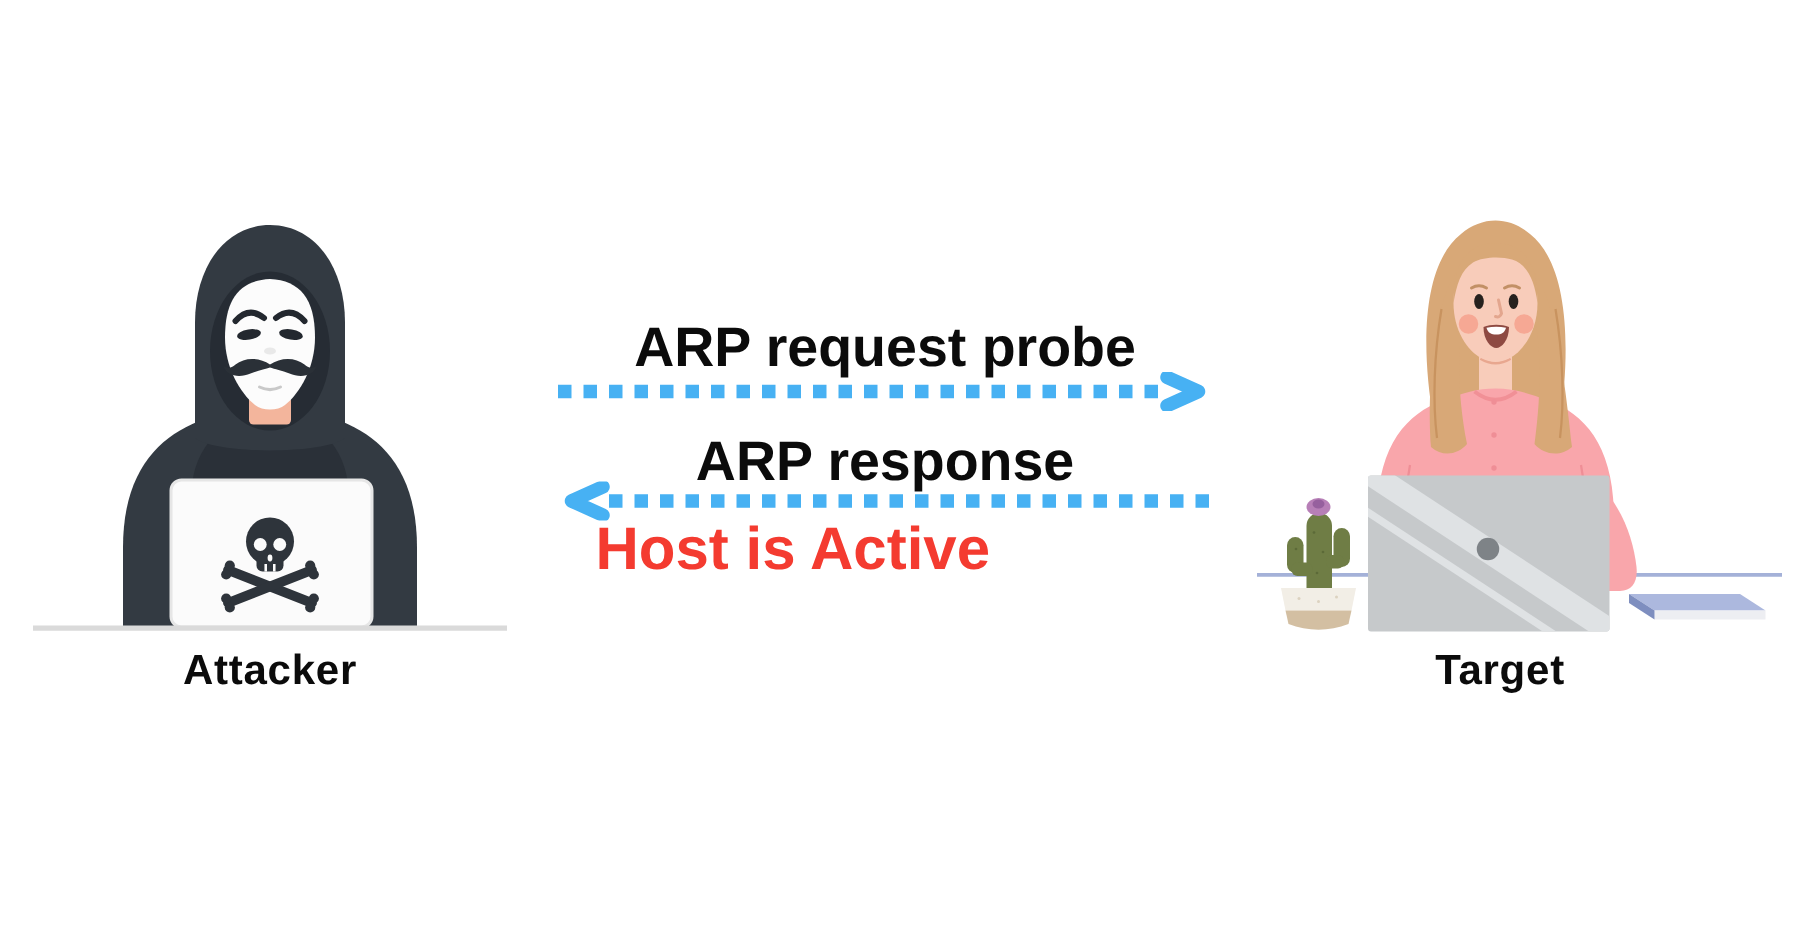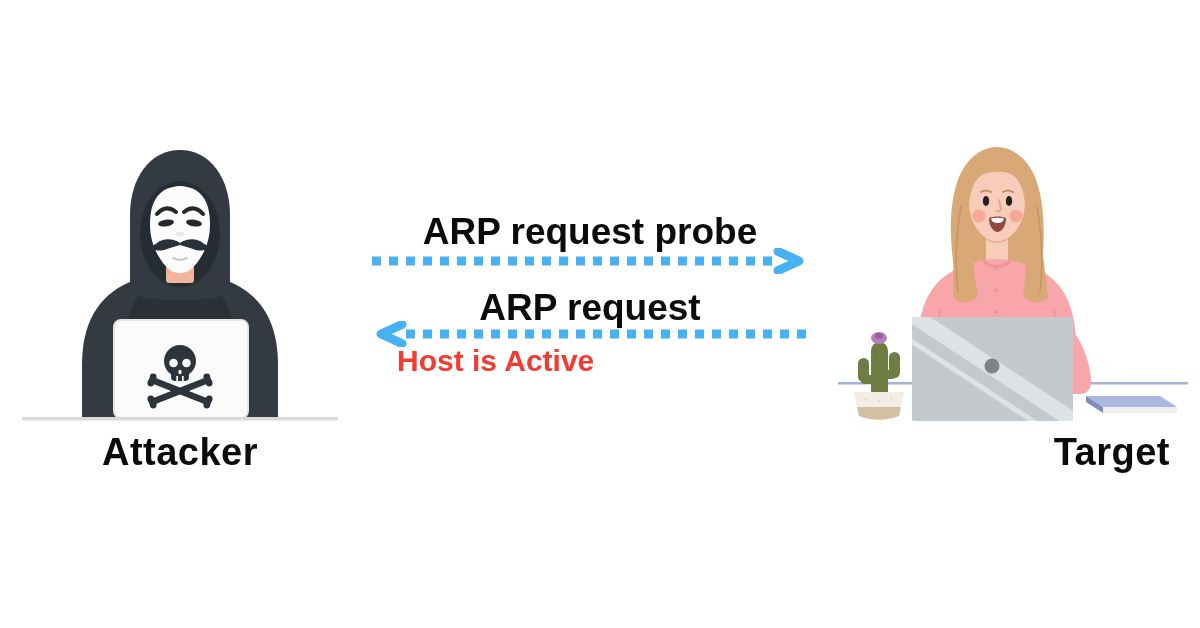--- a/index.html
+++ b/index.html
@@ -3,33 +3,33 @@
 <meta charset="utf-8">
 <style>
   html,body{margin:0;padding:0;background:#fff;}
   .canvas{
     position:relative;width:1200px;height:556px;background:#ffffff;
     font-family:"Liberation Sans",sans-serif;overflow:hidden;margin:0 auto;
   }
   .abs{position:absolute;}
   .entity-label{
     position:absolute;top:431px;text-align:center;
-    font-size:38px;font-weight:bold;color:#0b0b0b;letter-spacing:0.5px;
+    font-size:28px;font-weight:bold;color:#0b0b0b;letter-spacing:0.5px;
   }
   #attacker-label{left:20px;width:320px;}
-  #target-label{left:830px;width:340px;text-align:right;}
+  #target-label{left:830px;width:340px;}
   .msg-label{
     position:absolute;left:390px;width:400px;text-align:center;
     font-size:37px;font-weight:bold;color:#0b0b0b;line-height:1.05;
   }
   #request-label{top:213px;}
   #response-label{top:289px;}
   #host-active-note{
     position:absolute;left:397px;top:345px;
-    font-size:30px;font-weight:bold;color:#f43b30;line-height:1.05;
+    font-size:40px;font-weight:bold;color:#f43b30;line-height:1.05;
   }
   .arrow-svg{position:absolute;left:368px;width:444px;height:26px;}
   #request-arrow{top:248px;}
   #response-arrow{top:321px;}
   svg{display:block;}
 </style>
 </head>
 <body>
 
 <div class="canvas">
@@ -184,21 +184,21 @@
     </g>
   </svg>
 
   <div id="request-label" class="msg-label">ARP request probe</div>
 
   <svg id="request-arrow" class="arrow-svg" viewBox="0 0 444 26">
     <line x1="4" y1="13" x2="406" y2="13" stroke="#47b1f3" stroke-width="9" stroke-dasharray="9 8"></line>
     <path d="M410,3.5 L431,13 L410,22.5" fill="none" stroke="#47b1f3" stroke-width="9" stroke-linecap="round" stroke-linejoin="round"></path>
   </svg>
 
-  <div id="response-label" class="msg-label">ARP request</div>
+  <div id="response-label" class="msg-label">ARP response</div>
 
   <svg id="response-arrow" class="arrow-svg" viewBox="0 0 444 26">
     <line x1="38" y1="13" x2="440" y2="13" stroke="#47b1f3" stroke-width="9" stroke-dasharray="9 8"></line>
     <path d="M34,3.5 L13,13 L34,22.5" fill="none" stroke="#47b1f3" stroke-width="9" stroke-linecap="round" stroke-linejoin="round"></path>
   </svg>
 
   <div id="host-active-note" style="color: rgb(244, 59, 48);">Host is Active</div>
 
   <div id="attacker-label" class="entity-label">Attacker</div>
 

